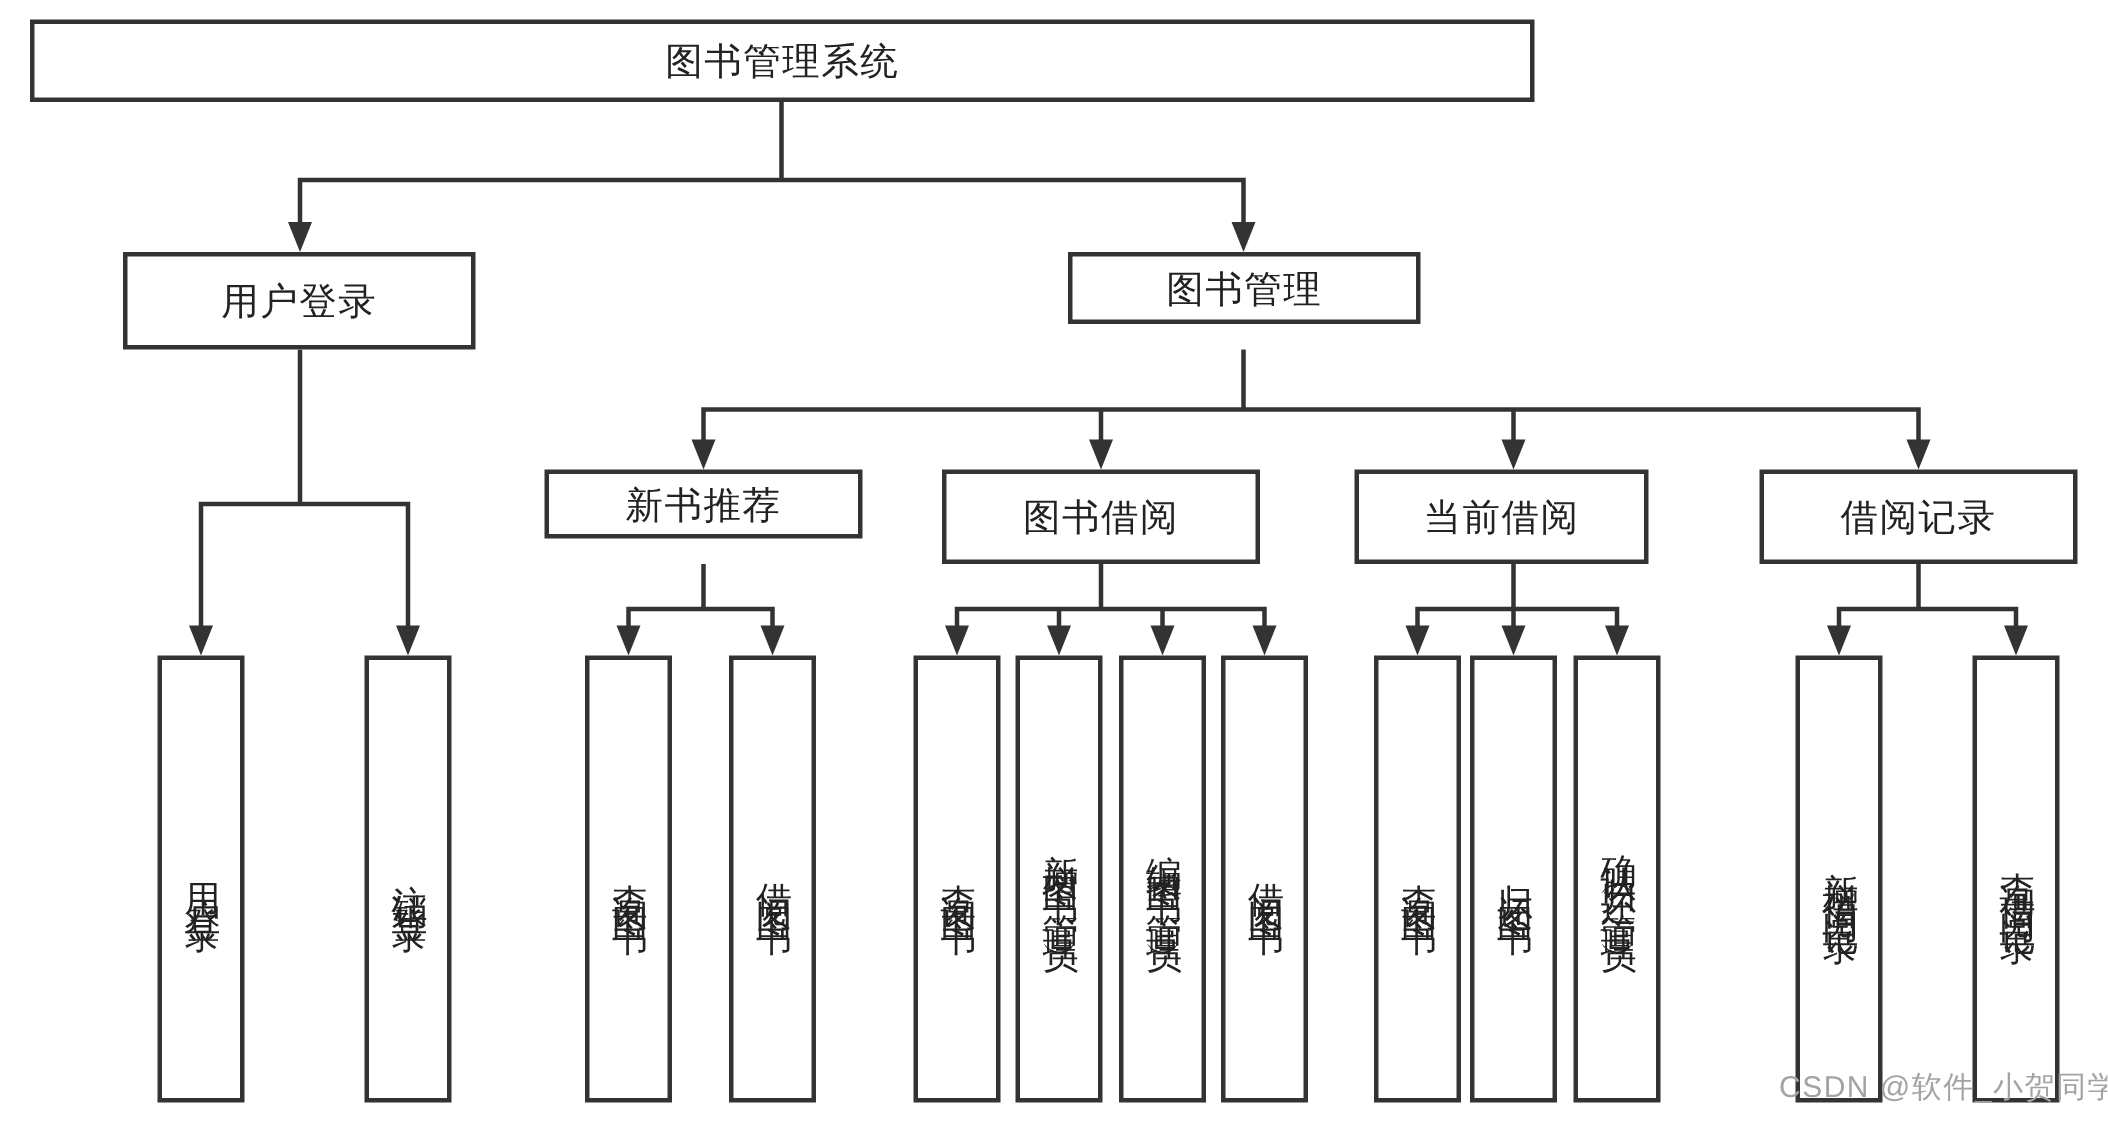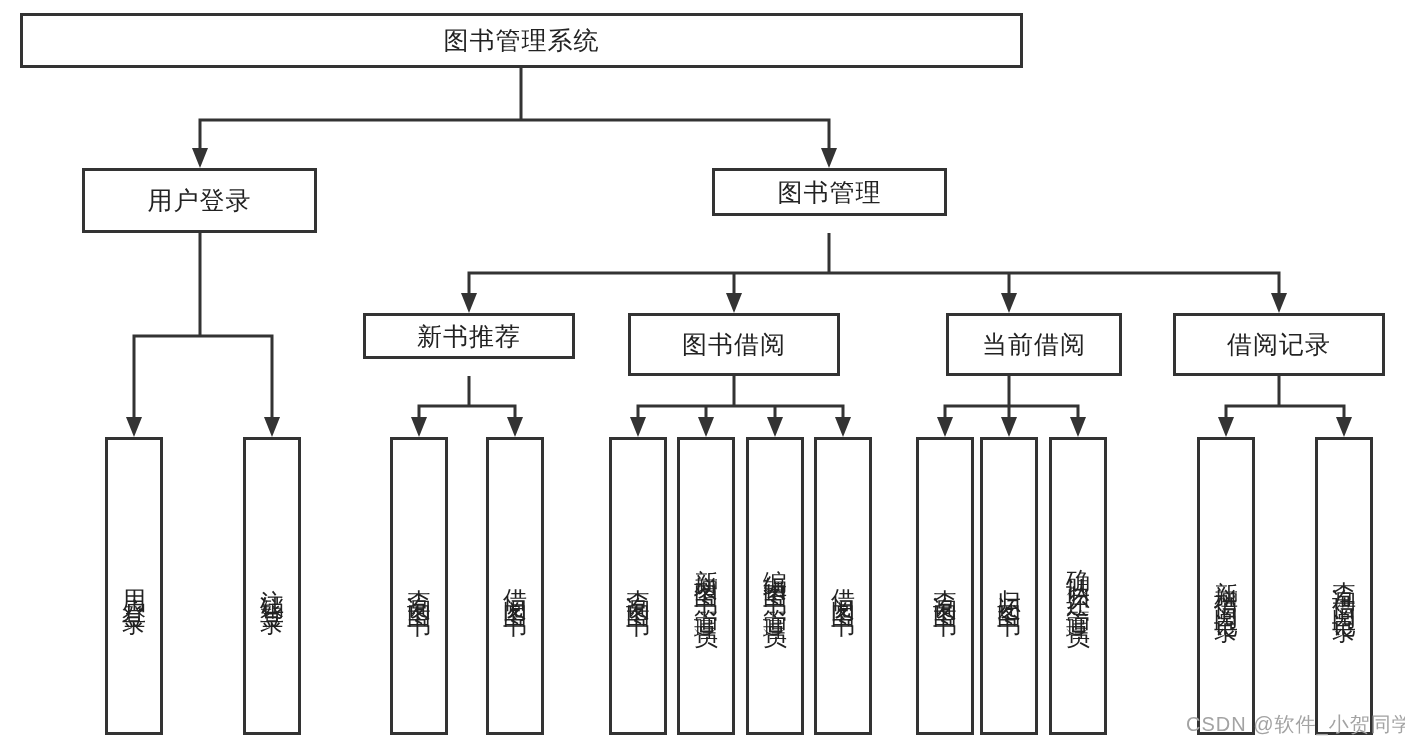--- a/index.html
+++ b/index.html
@@ -129,21 +129,21 @@
   <div class="node" style="left:712px; top:168px; width:235px; height:48px;">
     <span>图书管理</span>
   </div>
 
   <div class="node" style="left:363px; top:313px; width:212px; height:46px;">
     <span>新书推荐</span>
   </div>
   <div class="node" style="left:628px; top:313px; width:212px; height:63px;">
     <span>图书借阅</span>
   </div>
-  <div class="node" style="left:946px; top:313px; width:176px; height:63px;">
+  <div class="node" style="left:903px; top:313px; width:196px; height:63px;">
     <span>当前借阅</span>
   </div>
   <div class="node" style="left:1173px; top:313px; width:212px; height:63px;">
     <span>借阅记录</span>
   </div>
 
   <div class="vnode" style="left:105px; top:437px; width:58px; height:298px;">
     <span class="vtext">用户登录</span>
   </div>
   <div class="vnode" style="left:243px; top:437px; width:58px; height:298px;">

